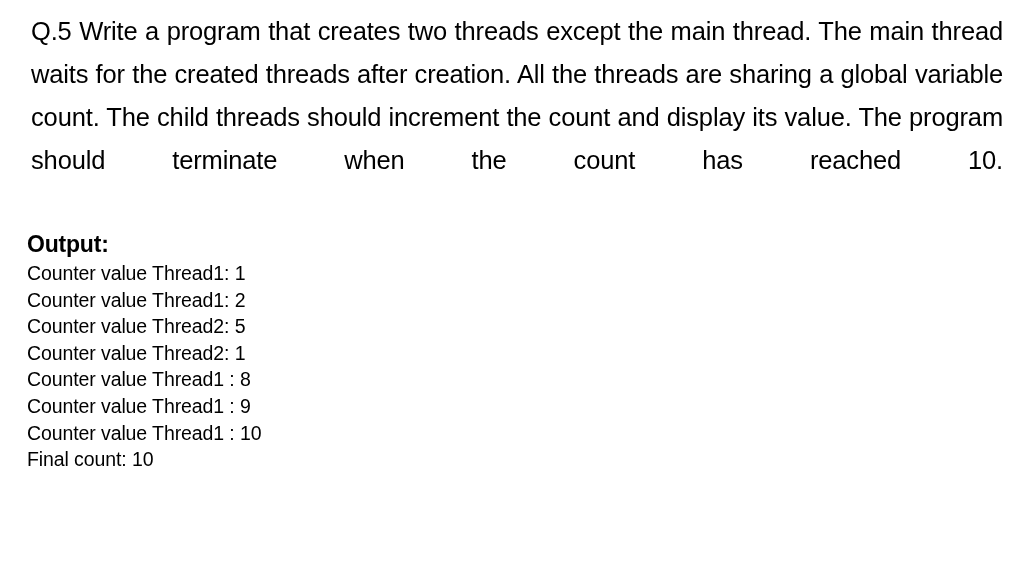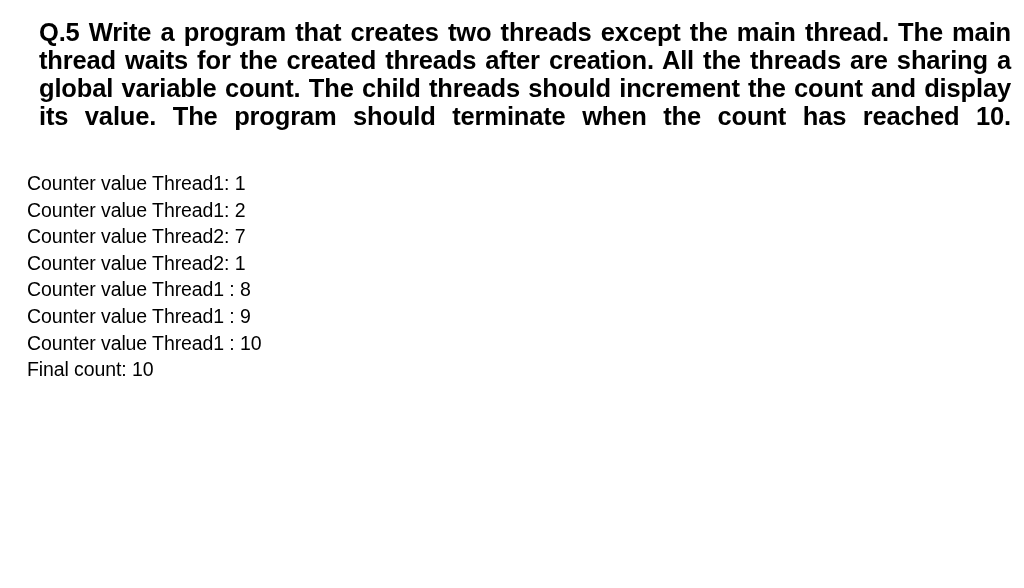--- a/index.html
+++ b/index.html
@@ -19,27 +19,26 @@
     position: relative;
     width: 1024px;
     height: 588px;
     background: #ffffff;
     box-sizing: border-box;
     padding: 6px 26px 0 27px;
   }
   
   .question {
     font-size: 25.5px;
-    line-height: 28px;
+    line-height: 43px;
     text-align: justify;
     text-justify: inter-word;
     letter-spacing: -0.15px;
-    margin: 12px;
+    margin: 4px;
     width: 972px;
-    font-weight: bold;
   }
   .question::after {
     content: "";
     display: inline-block;
     width: 100%;
   }
   
   .hint-line {
     font-size: 23px;
     line-height: 30px;
@@ -66,26 +65,27 @@
   }
 </style>
 </head>
 <body>
 
 <div class="page">
 
   <p class="question">Q.5 Write a program that creates two threads except the main thread. The main thread waits for the created threads after creation. All the threads are sharing a global variable count. The child threads should increment the count and display its value. The program should terminate when the count has reached 10.</p>
 
   <div class="hint-block">
+    <div class="hint-line">Output:</div>
   </div>
 
   <div class="output-list">
     <div class="output-line">Counter value Thread1: 1</div>
     <div class="output-line">Counter value Thread1: 2</div>
-    <div class="output-line">Counter value Thread2: 7</div>
+    <div class="output-line">Counter value Thread2: 5</div>
     <div class="output-line">Counter value Thread2: 1</div>
     <div class="output-line">Counter value Thread1 : 8</div>
     <div class="output-line">Counter value Thread1 : 9</div>
     <div class="output-line">Counter value Thread1 : 10</div>
     <div class="output-line">Final count: 10</div>
   </div>
 
 </div>
 
 </body></html>

